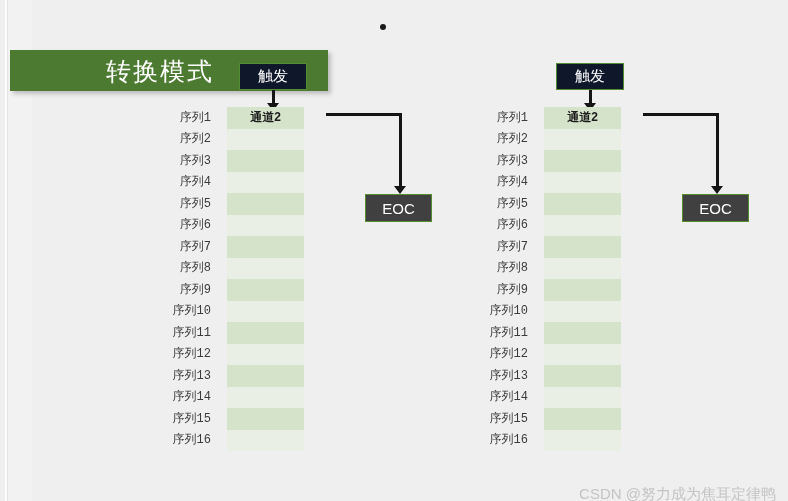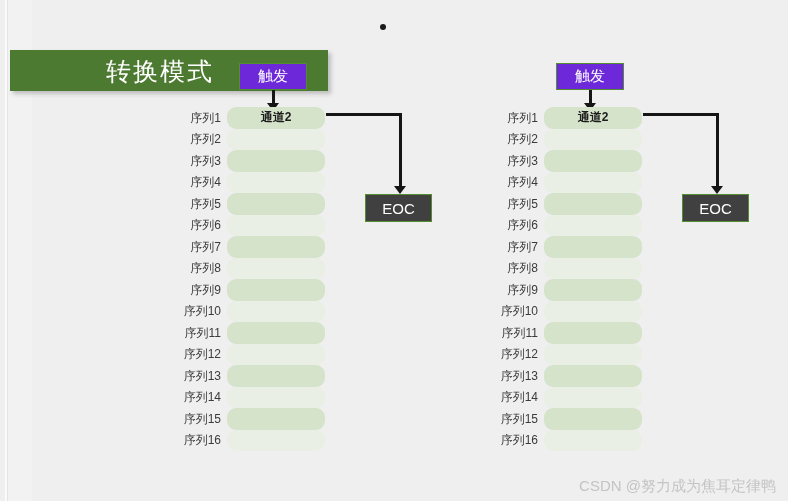--- a/index.html
+++ b/index.html
@@ -98,21 +98,21 @@
   }
   .diagram.left  { left: 155px; }
   .diagram.right { left: 472px; }
 
   .trigger-box {
     position: absolute;
     left: 84px;
     top: 63px;
     width: 68px;
     height: 27px;
-    background: #6d28d9;
+    background: #0f172a;
     border: 1px solid #548c30;
     box-sizing: border-box;
     color: #ffffff;
     font-size: 15px;
     display: flex;
     align-items: center;
     justify-content: center;
     white-space: nowrap;
   }
 
@@ -144,39 +144,39 @@
   }
   .seq-row {
     position: relative;
     height: 21.5px;
     display: flex;
     align-items: center;
   }
   .seq-label {
     width: 72px;
     text-align: right;
-    padding-right: 6px;
+    padding-right: 16px;
     box-sizing: border-box;
     color: #3b3b3b;
     font-size: 12px;
     line-height: 1;
     white-space: nowrap;
+    font-family: Liberation Mono, monospace;
   }
   .seq-cell {
-    width: 98px;
+    width: 77px;
     height: 21.5px;
     box-sizing: border-box;
     display: flex;
     align-items: center;
     justify-content: center;
     font-size: 12px;
     font-weight: bold;
     color: #1c1c1c;
     white-space: nowrap;
-    border-radius: 9px;
   }
   .seq-cell.shade-a { background: #d6e3cb; }
   .seq-cell.shade-b { background: #e9efe4; }
 
   
   .conn-h {
     position: absolute;
     left: 171px;
     top: 113px;
     width: 76px;
@@ -215,21 +215,21 @@
     display: flex;
     align-items: center;
     justify-content: center;
     white-space: nowrap;
   }
 
   
   .watermark {
     position: absolute;
     right: 12px;
-    bottom: 8px;
+    bottom: 0;
     color: #c4c4c4;
     font-size: 15px;
     line-height: 1;
     white-space: nowrap;
   }
 </style>
 </head>
 <body>
 
 <div id="slide">

